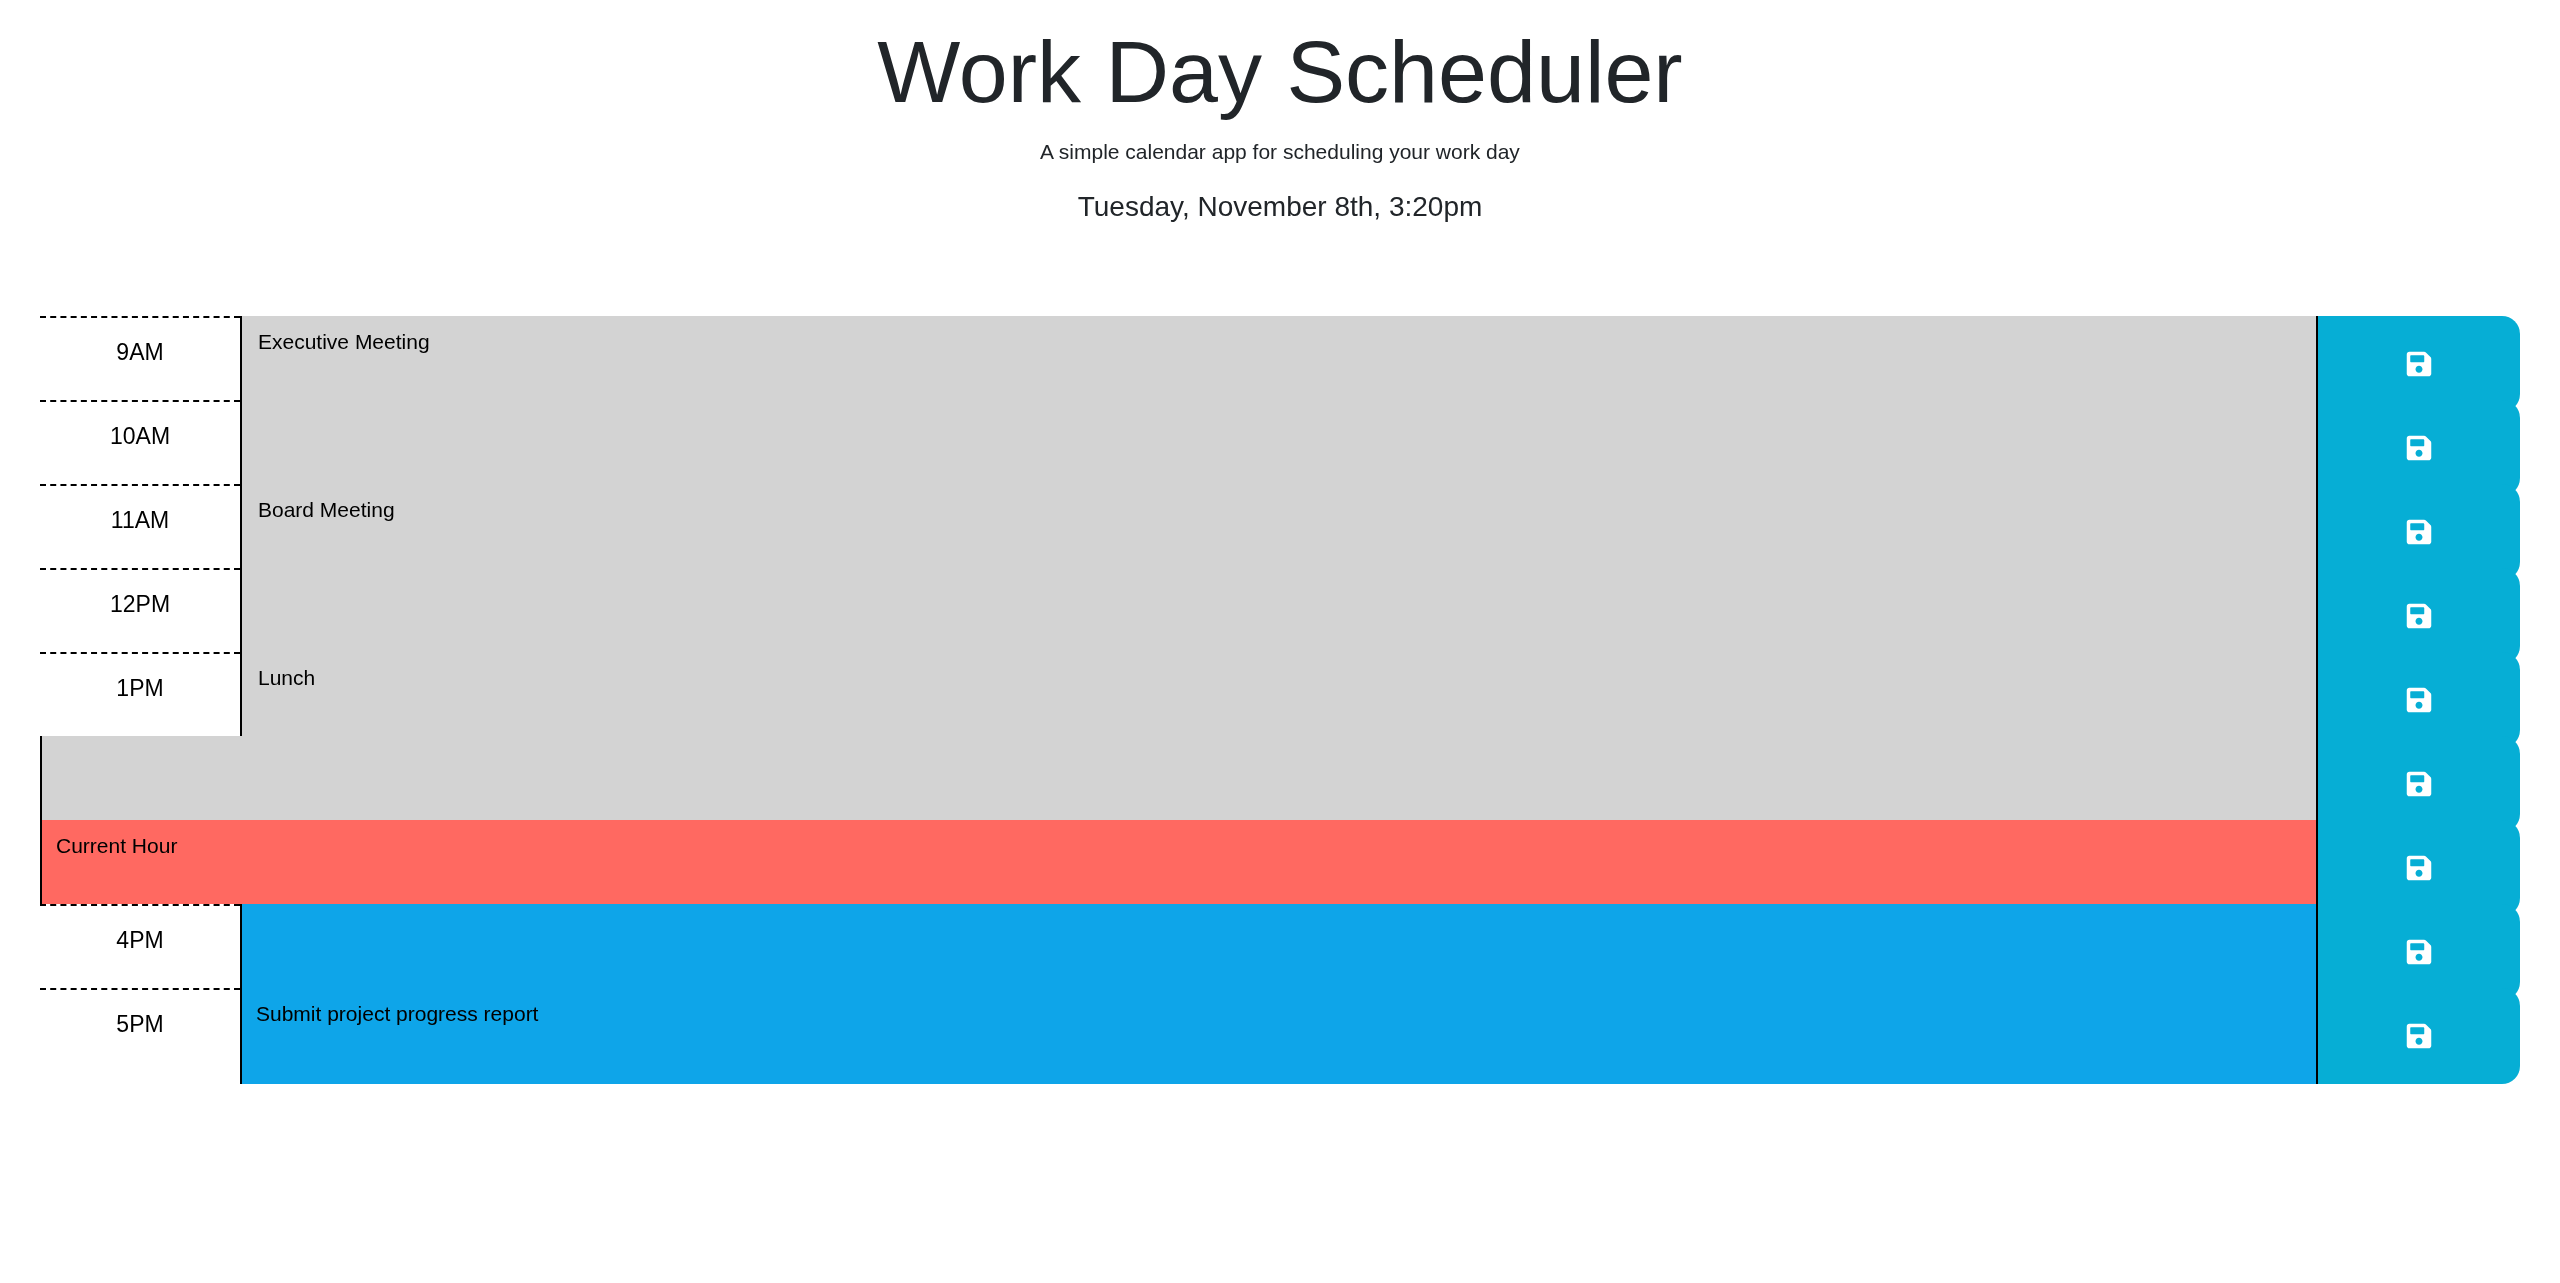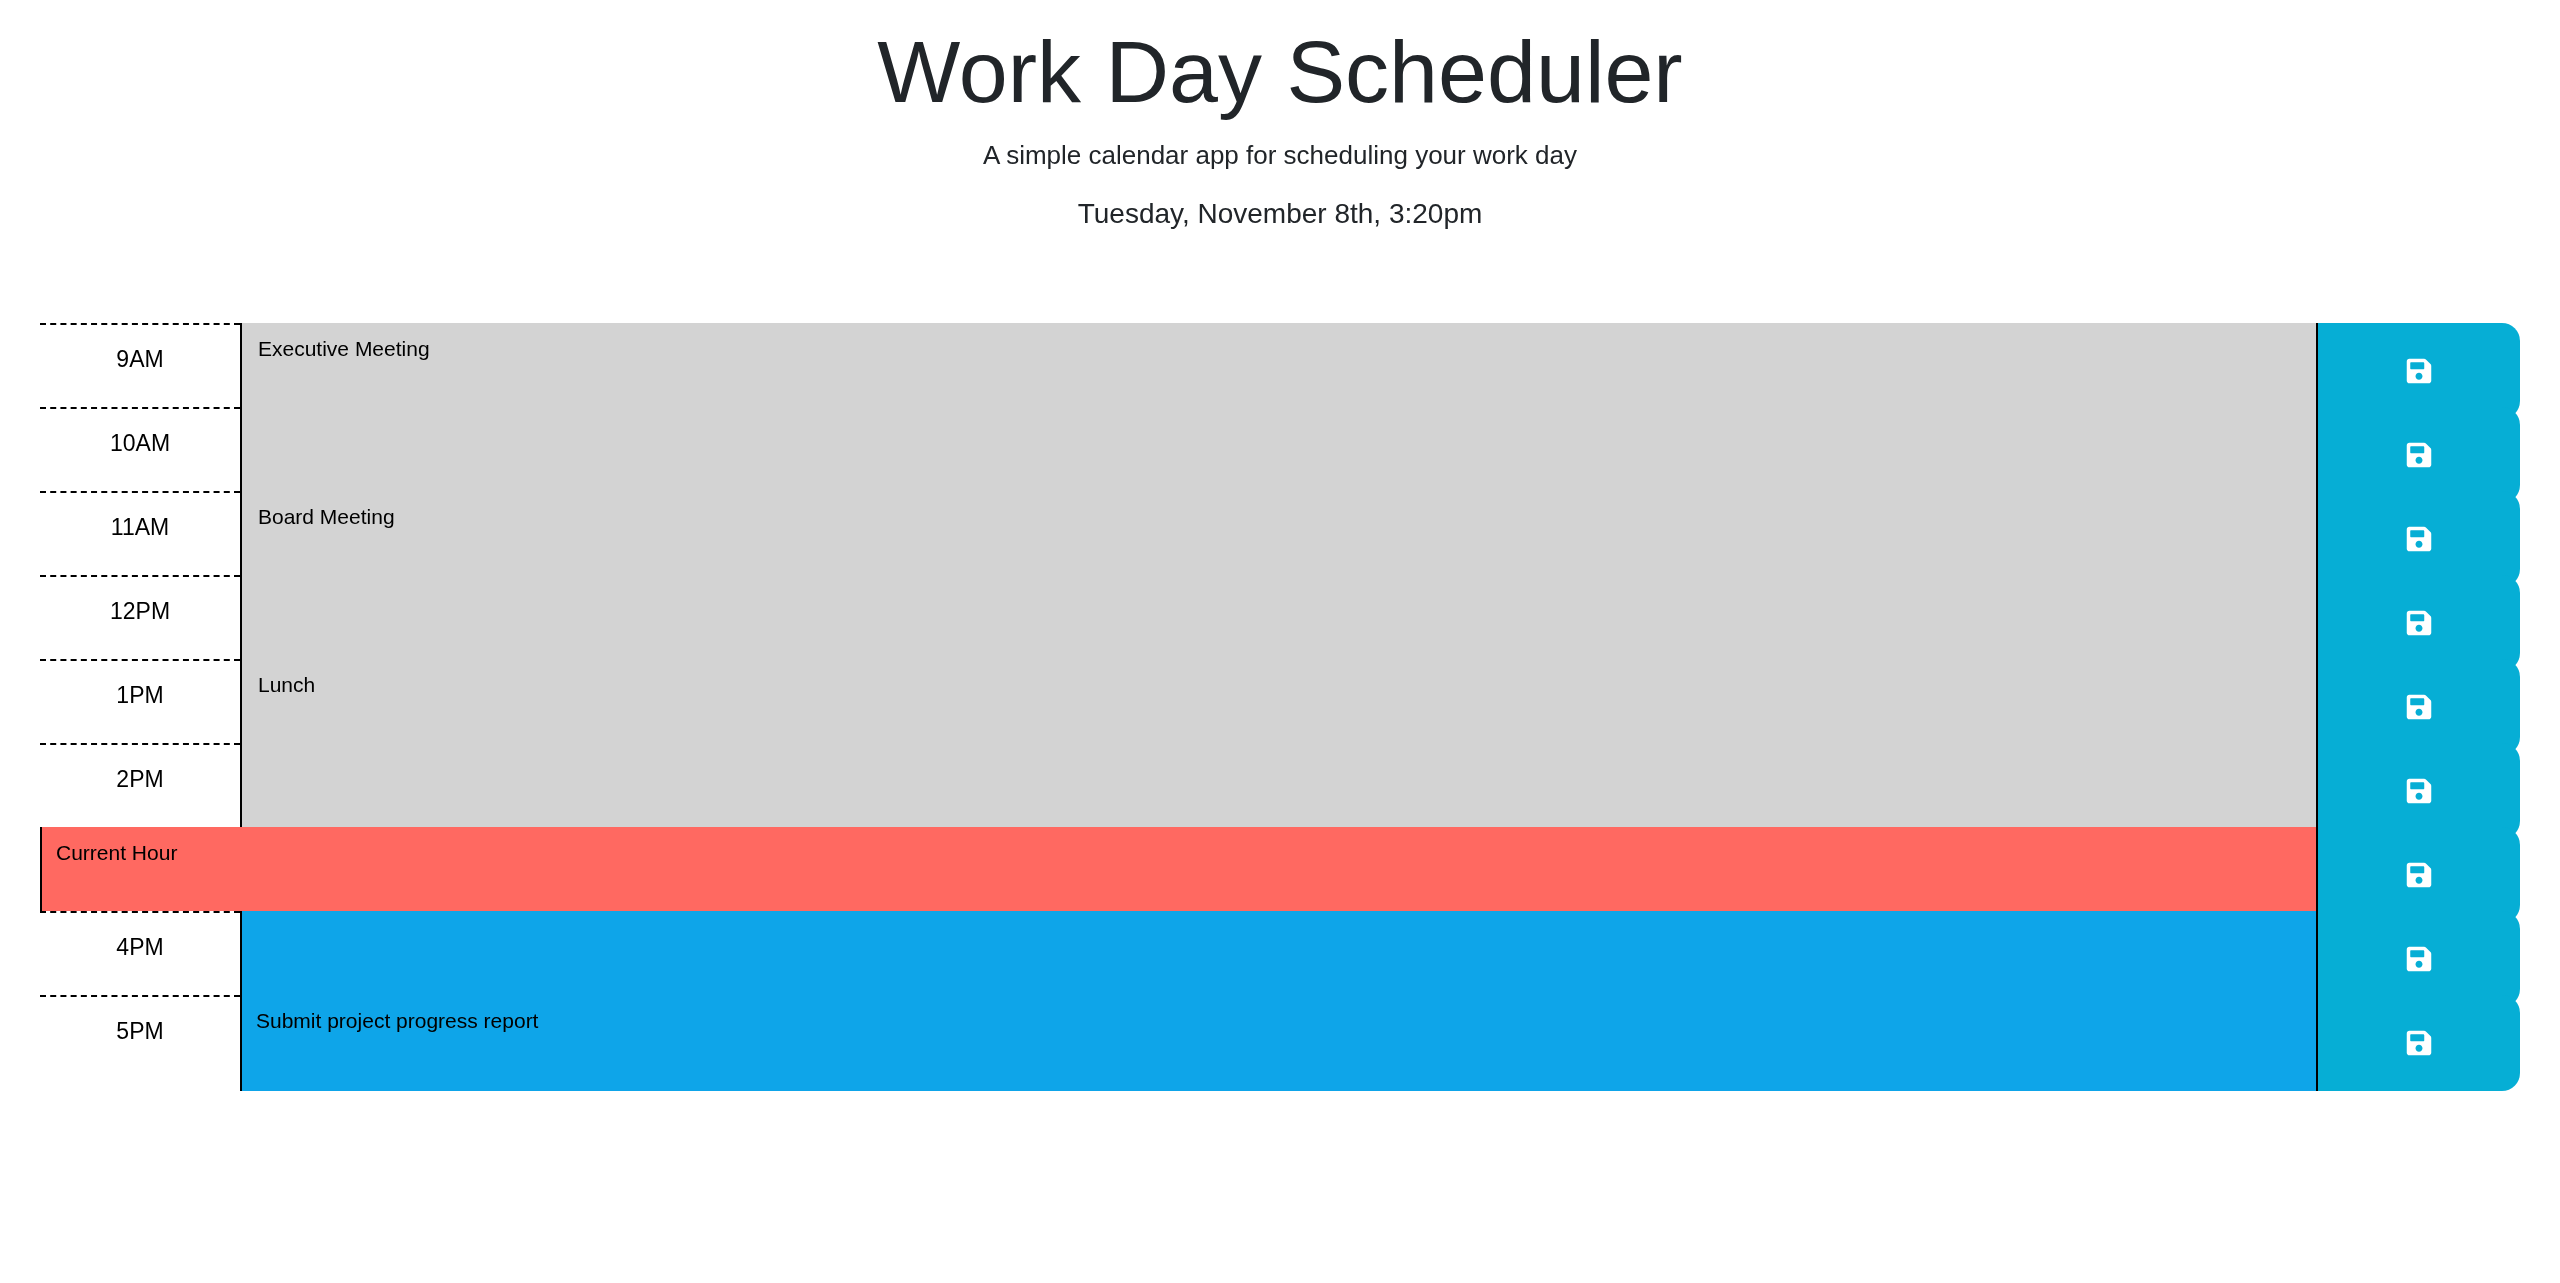--- a/index.html
+++ b/index.html
@@ -17,21 +17,21 @@
   }
   .page-title {
     margin: 0;
     font-size: 88px;
     font-weight: 400;
     line-height: 1.05;
     color: #212529;
   }
   .page-subtitle {
     margin: 22px 0 0 0;
-    font-size: 26px;
+    font-size: 21px;
     font-weight: 400;
     color: #212529;
   }
   .current-day {
     margin: 27px 0 0 0;
     font-size: 28px;
     font-weight: 400;
     color: #212529;
   }
   .schedule {
@@ -144,21 +144,20 @@
     <div class="hour">1PM</div>
     <textarea class="description" data-status="past" style="">Lunch</textarea>
     <button class="saveBtn">
       <svg viewBox="0 0 448 512" aria-hidden="true">
           <path d="M433.941 129.941l-83.882-83.882A48 48 0 0 0 316.118 32H48C21.49 32 0 53.49 0 80v352c0 26.51 21.49 48 48 48h352c26.51 0 48-21.49 48-48V163.882a48 48 0 0 0-14.059-33.941zM224 416c-35.346 0-64-28.654-64-64 0-35.346 28.654-64 64-64s64 28.654 64 64-28.654 64-64 64zm96-304.52V212c0 6.627-5.373 12-12 12H76c-6.627 0-12-5.373-12-12V108c0-6.627 5.373-12 12-12h228.52c3.183 0 6.235 1.264 8.485 3.515l3.48 3.48A11.996 11.996 0 0 1 320 111.48z"></path>
         </svg>
     </button>
   </div>
 
   <div class="time-block">
-    <div class="hour">2PM</div>
     <textarea class="description" data-status="past" style=""></textarea>
     <button class="saveBtn">
       <svg viewBox="0 0 448 512" aria-hidden="true">
           <path d="M433.941 129.941l-83.882-83.882A48 48 0 0 0 316.118 32H48C21.49 32 0 53.49 0 80v352c0 26.51 21.49 48 48 48h352c26.51 0 48-21.49 48-48V163.882a48 48 0 0 0-14.059-33.941zM224 416c-35.346 0-64-28.654-64-64 0-35.346 28.654-64 64-64s64 28.654 64 64-28.654 64-64 64zm96-304.52V212c0 6.627-5.373 12-12 12H76c-6.627 0-12-5.373-12-12V108c0-6.627 5.373-12 12-12h228.52c3.183 0 6.235 1.264 8.485 3.515l3.48 3.48A11.996 11.996 0 0 1 320 111.48z"></path>
         </svg>
     </button>
   </div>
 
   <div class="time-block">
     <textarea class="description" data-status="present" style="">Current Hour</textarea>

